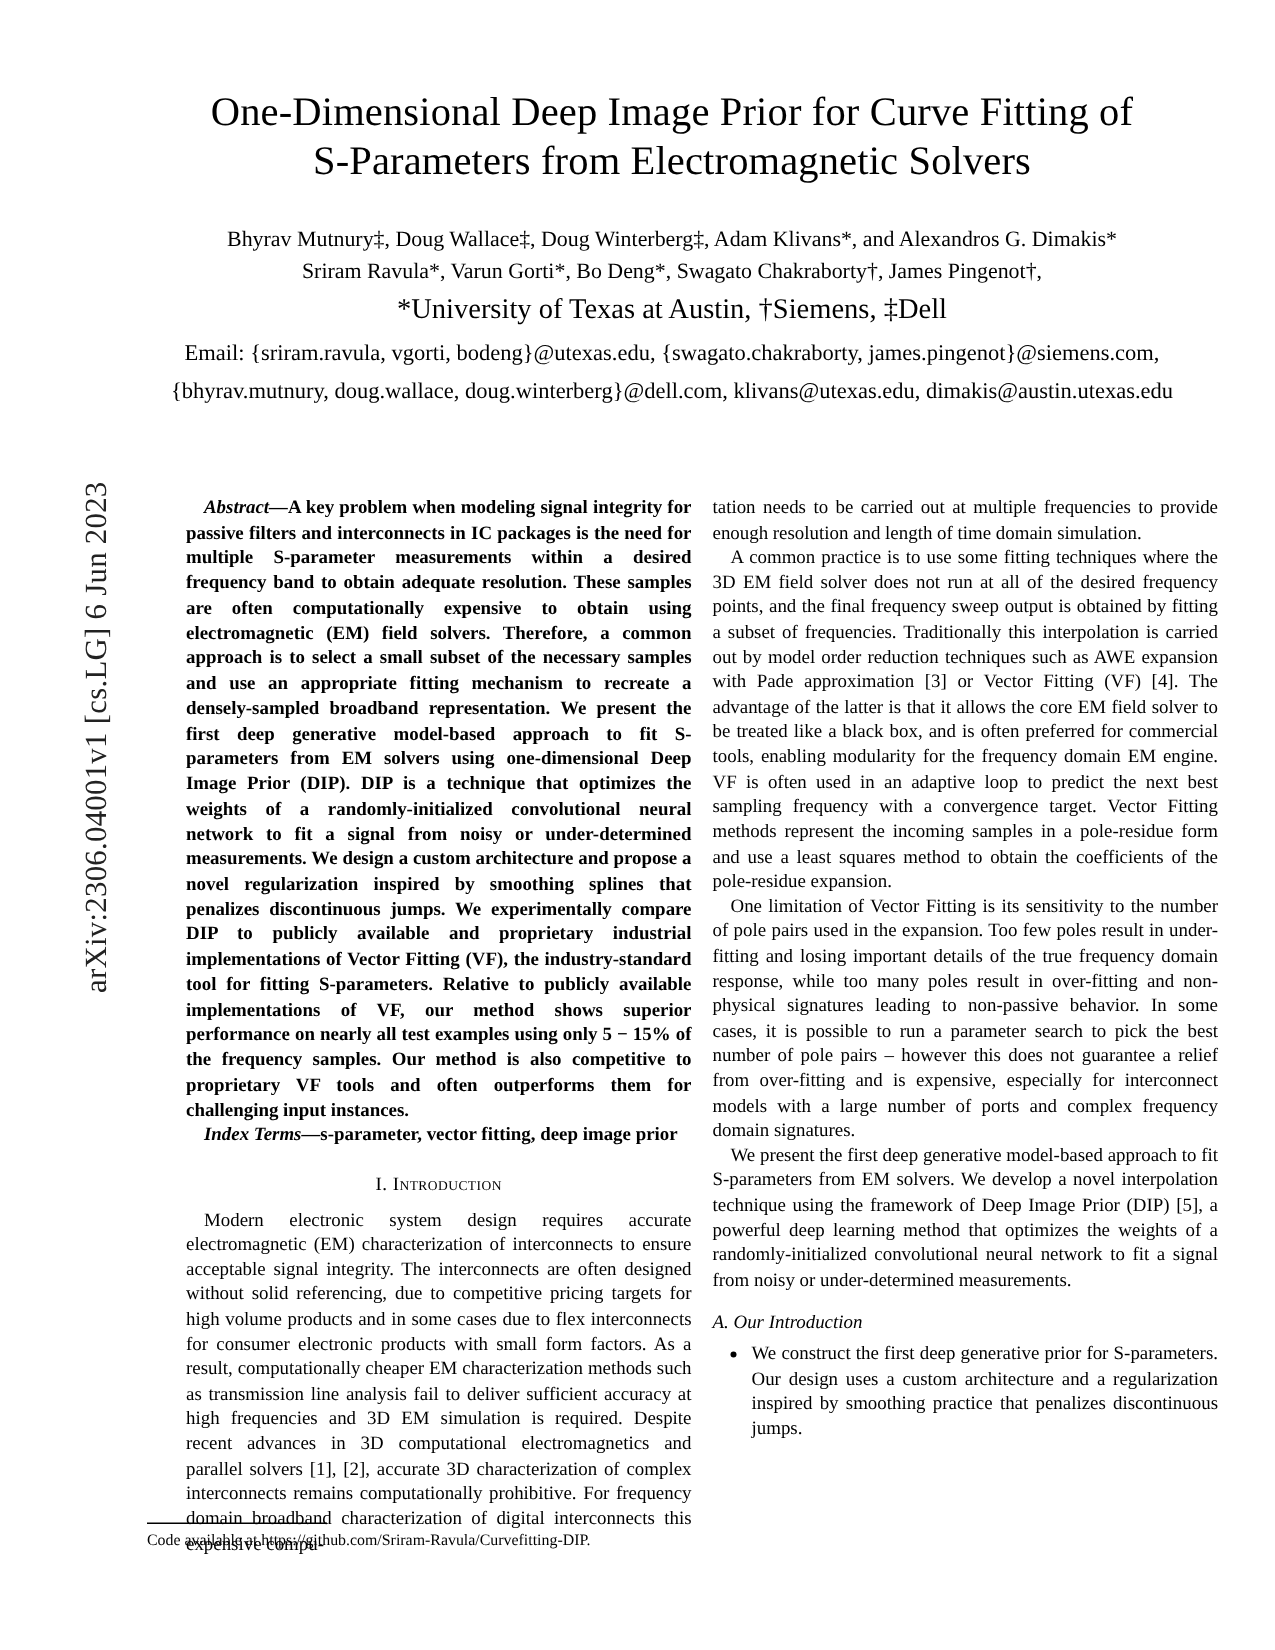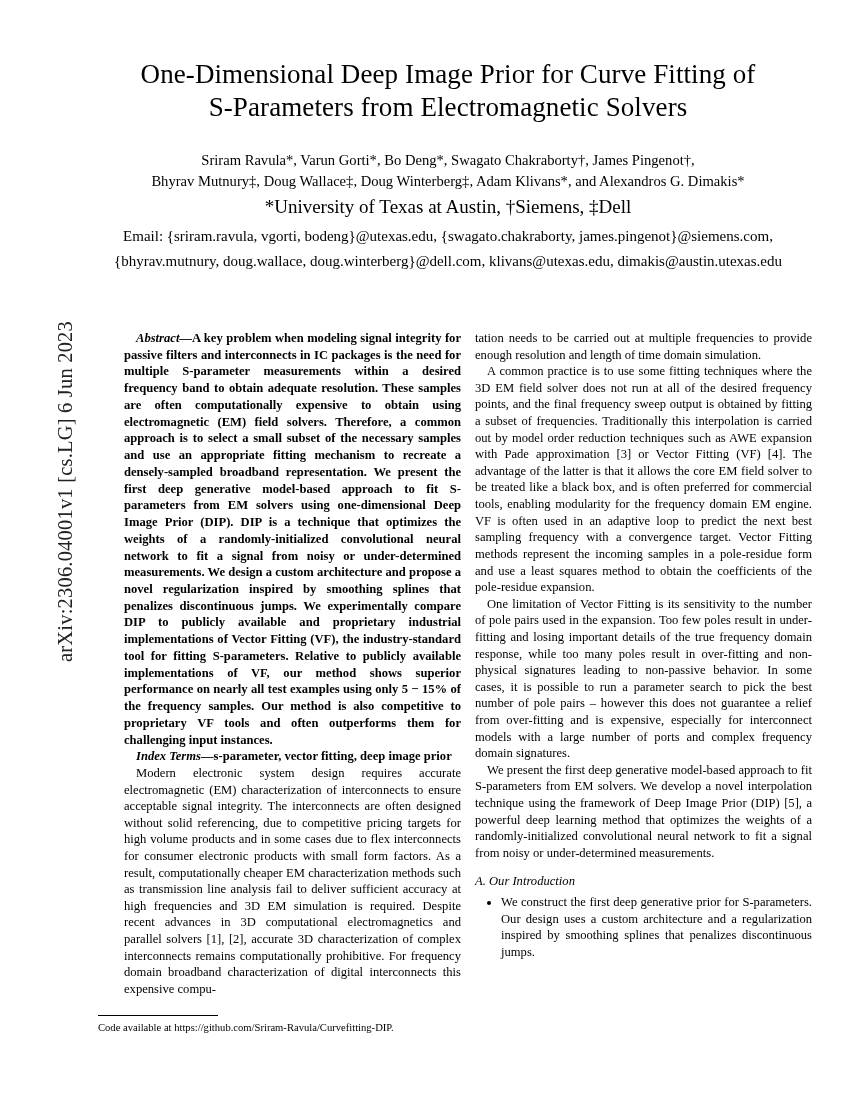--- a/index.html
+++ b/index.html
@@ -154,49 +154,50 @@
 <body>
 
 <div class="page">
 
   <div class="arxiv-stamp">arXiv:2306.04001v1  [cs.LG]  6 Jun 2023</div>
 
   <div class="content">
     <h1 class="title">One-Dimensional Deep Image Prior for Curve Fitting of S-Parameters from Electromagnetic Solvers</h1>
 
     <div class="authors">
+      <div>Bhyrav Mutnury‡, Doug Wallace‡, Doug Winterberg‡, Adam Klivans*, and Alexandros G. Dimakis*</div>
       <div>Sriram Ravula*, Varun Gorti*, Bo Deng*, Swagato Chakraborty†, James Pingenot†,</div>
-      <div>Bhyrav Mutnury‡, Doug Wallace‡, Doug Winterberg‡, Adam Klivans*, and Alexandros G. Dimakis*</div>
     </div>
     <div class="affil">*University of Texas at Austin, †Siemens, ‡Dell</div>
     <div class="emails">Email: {sriram.ravula, vgorti, bodeng}@utexas.edu, {swagato.chakraborty, james.pingenot}@siemens.com,</div>
     <div class="emails">{bhyrav.mutnury, doug.wallace, doug.winterberg}@dell.com, klivans@utexas.edu, dimakis@austin.utexas.edu</div>
   </div>
 
   <div class="columns">
 
     <div class="col">
       <p class="abstract"><span class="lead">Abstract—</span><span>A key problem when modeling signal integrity for passive filters and interconnects in IC packages is the need for multiple S-parameter measurements within a desired frequency band to obtain adequate resolution. These samples are often computationally expensive to obtain using electromagnetic (EM) field solvers. Therefore, a common approach is to select a small subset of the necessary samples and use an appropriate fitting mechanism to recreate a densely-sampled broadband representation. We present the first deep generative model-based approach to fit S-parameters from EM solvers using one-dimensional Deep Image Prior (DIP). DIP is a technique that optimizes the weights of a randomly-initialized convolutional neural network to fit a signal from noisy or under-determined measurements. We design a custom architecture and propose a novel regularization inspired by smoothing splines that penalizes discontinuous jumps. We experimentally compare DIP to publicly available and proprietary industrial implementations of Vector Fitting (VF), the industry-standard tool for fitting S-parameters. Relative to publicly available implementations of VF, our method shows superior performance on nearly all test examples using only 5 − 15% of the frequency samples. Our method is also competitive to proprietary VF tools and often outperforms them for challenging input instances.</span></p>
 
       <p class="indexterms"><span class="lead">Index Terms—</span><span>s-parameter, vector fitting, deep image prior</span></p>
 
+      <div class="sec-head">I.  Introduction</div>
 
       <p>Modern electronic system design requires accurate electromagnetic (EM) characterization of interconnects to ensure acceptable signal integrity. The interconnects are often designed without solid referencing, due to competitive pricing targets for high volume products and in some cases due to flex interconnects for consumer electronic products with small form factors. As a result, computationally cheaper EM characterization methods such as transmission line analysis fail to deliver sufficient accuracy at high frequencies and 3D EM simulation is required. Despite recent advances in 3D computational electromagnetics and parallel solvers [1], [2], accurate 3D characterization of complex interconnects remains computationally prohibitive. For frequency domain broadband characterization of digital interconnects this expensive compu-</p>
     </div>
 
     <div class="col">
       <p class="noindent">tation needs to be carried out at multiple frequencies to provide enough resolution and length of time domain simulation.</p>
       <p>A common practice is to use some fitting techniques where the 3D EM field solver does not run at all of the desired frequency points, and the final frequency sweep output is obtained by fitting a subset of frequencies. Traditionally this interpolation is carried out by model order reduction techniques such as AWE expansion with Pade approximation [3] or Vector Fitting (VF) [4]. The advantage of the latter is that it allows the core EM field solver to be treated like a black box, and is often preferred for commercial tools, enabling modularity for the frequency domain EM engine. VF is often used in an adaptive loop to predict the next best sampling frequency with a convergence target. Vector Fitting methods represent the incoming samples in a pole-residue form and use a least squares method to obtain the coefficients of the pole-residue expansion.</p>
       <p>One limitation of Vector Fitting is its sensitivity to the number of pole pairs used in the expansion. Too few poles result in under-fitting and losing important details of the true frequency domain response, while too many poles result in over-fitting and non-physical signatures leading to non-passive behavior. In some cases, it is possible to run a parameter search to pick the best number of pole pairs – however this does not guarantee a relief from over-fitting and is expensive, especially for interconnect models with a large number of ports and complex frequency domain signatures.</p>
       <p>We present the first deep generative model-based approach to fit S-parameters from EM solvers. We develop a novel interpolation technique using the framework of Deep Image Prior (DIP) [5], a powerful deep learning method that optimizes the weights of a randomly-initialized convolutional neural network to fit a signal from noisy or under-determined measurements.</p>
 
       <div class="subsec-head">A.  Our Introduction</div>
 
       <ul class="bullets">
-        <li>We construct the first deep generative prior for S-parameters. Our design uses a custom architecture and a regularization inspired by smoothing splines that penalizes discontinuous jumps.</li>
+        <li>We construct the first deep generative prior for S-parameters. Our design uses a custom architecture and a regularization inspired by smoothing practice that penalizes discontinuous jumps.</li>
       </ul>
     </div>
   </div>
 
   <div class="left-col-bottom">
     <hr class="footnote-rule">
     <div class="footnote">Code available at https://github.com/Sriram-Ravula/Curvefitting-DIP.</div>
   </div>
 
 </div>

